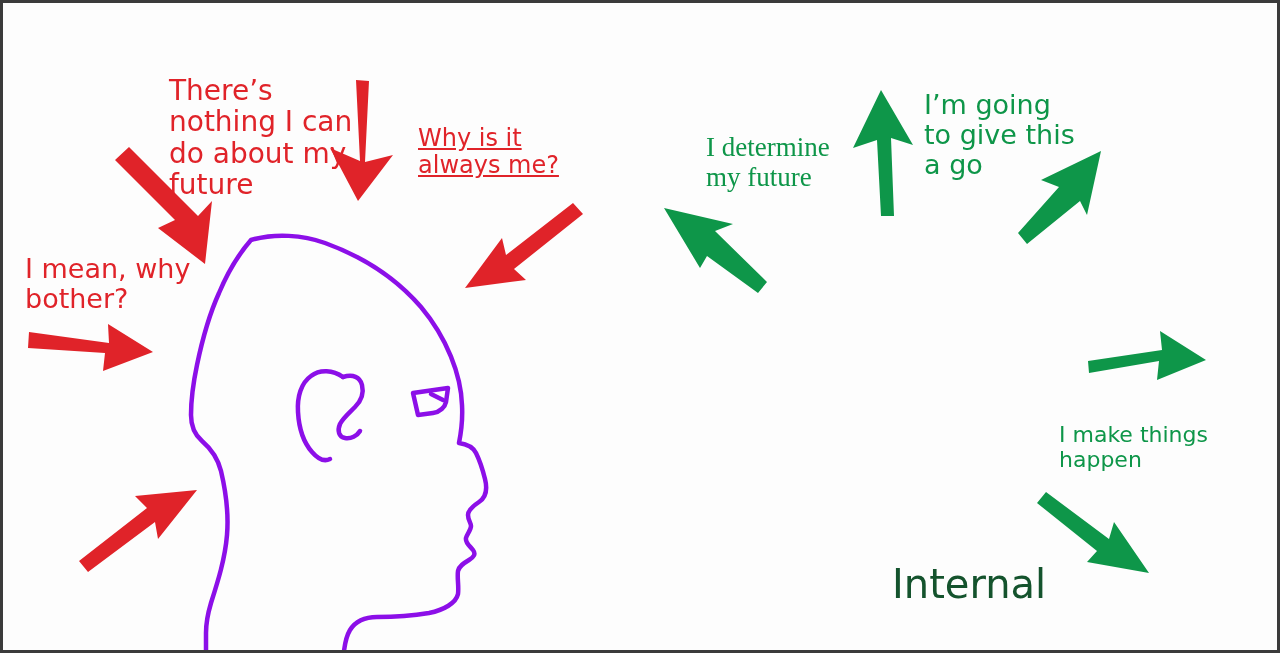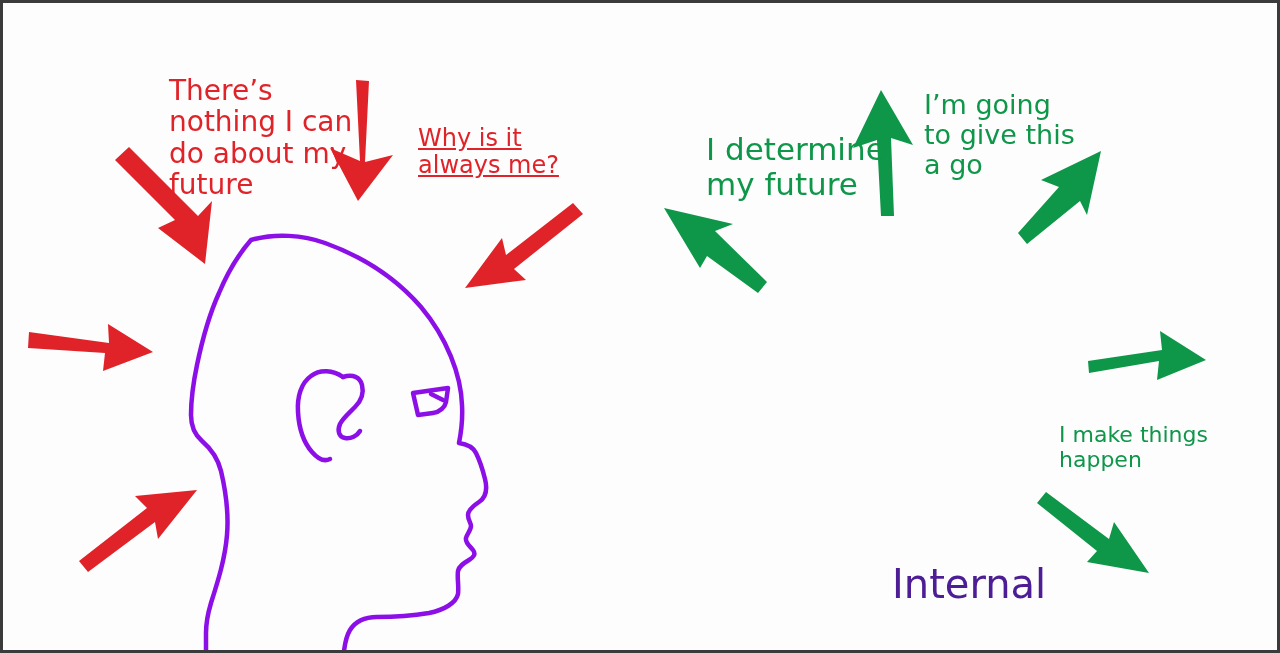--- a/index.html
+++ b/index.html
@@ -27,21 +27,21 @@
   .cap{
     position:absolute;
     white-space:pre;
     line-height:1.12;
     font-weight:400;
   }
   .red{ color:#e02329; }
   .green{ color:#0e9649; }
   .purple-label{
     position:absolute;
-    color:#4c1d95;
+    color:#14532d;
     font-size:40px;
     line-height:1;
     white-space:pre;
   }
 </style>
 </head>
 <body>
 
 <div id="stage">
 
@@ -264,24 +264,26 @@
   </svg>
 
   <div class="cap red" style="left:166px; top:44px; font-size:28px;margin-top:28px;">There’s
 nothing I can
 do about my
 future</div>
 
   <div class="cap red" style="left:415px; top:122px; font-size:24px;text-decoration:underline;">Why is it
 always me?</div>
 
-
-
-
-  <div class="cap green" style="left:703px; top:129px; font-size:31px;">I determine
+  <div class="cap red" style="left:22px; top:251px; font-size:27px;">I mean, why
+bother?</div>
+
+
+
+  <div class="cap green" style="left:703px; top:129px; font-size:27px;font-family:Liberation Serif, serif;">I determine
 my future</div>
 
   <div class="cap green" style="left:921px; top:87px; font-size:27px;">I’m going
 to give this
 a go</div>
 
 
   <div class="cap green" style="left:1056px; top:420px; font-size:22px;">I make things
 happen</div>
 

